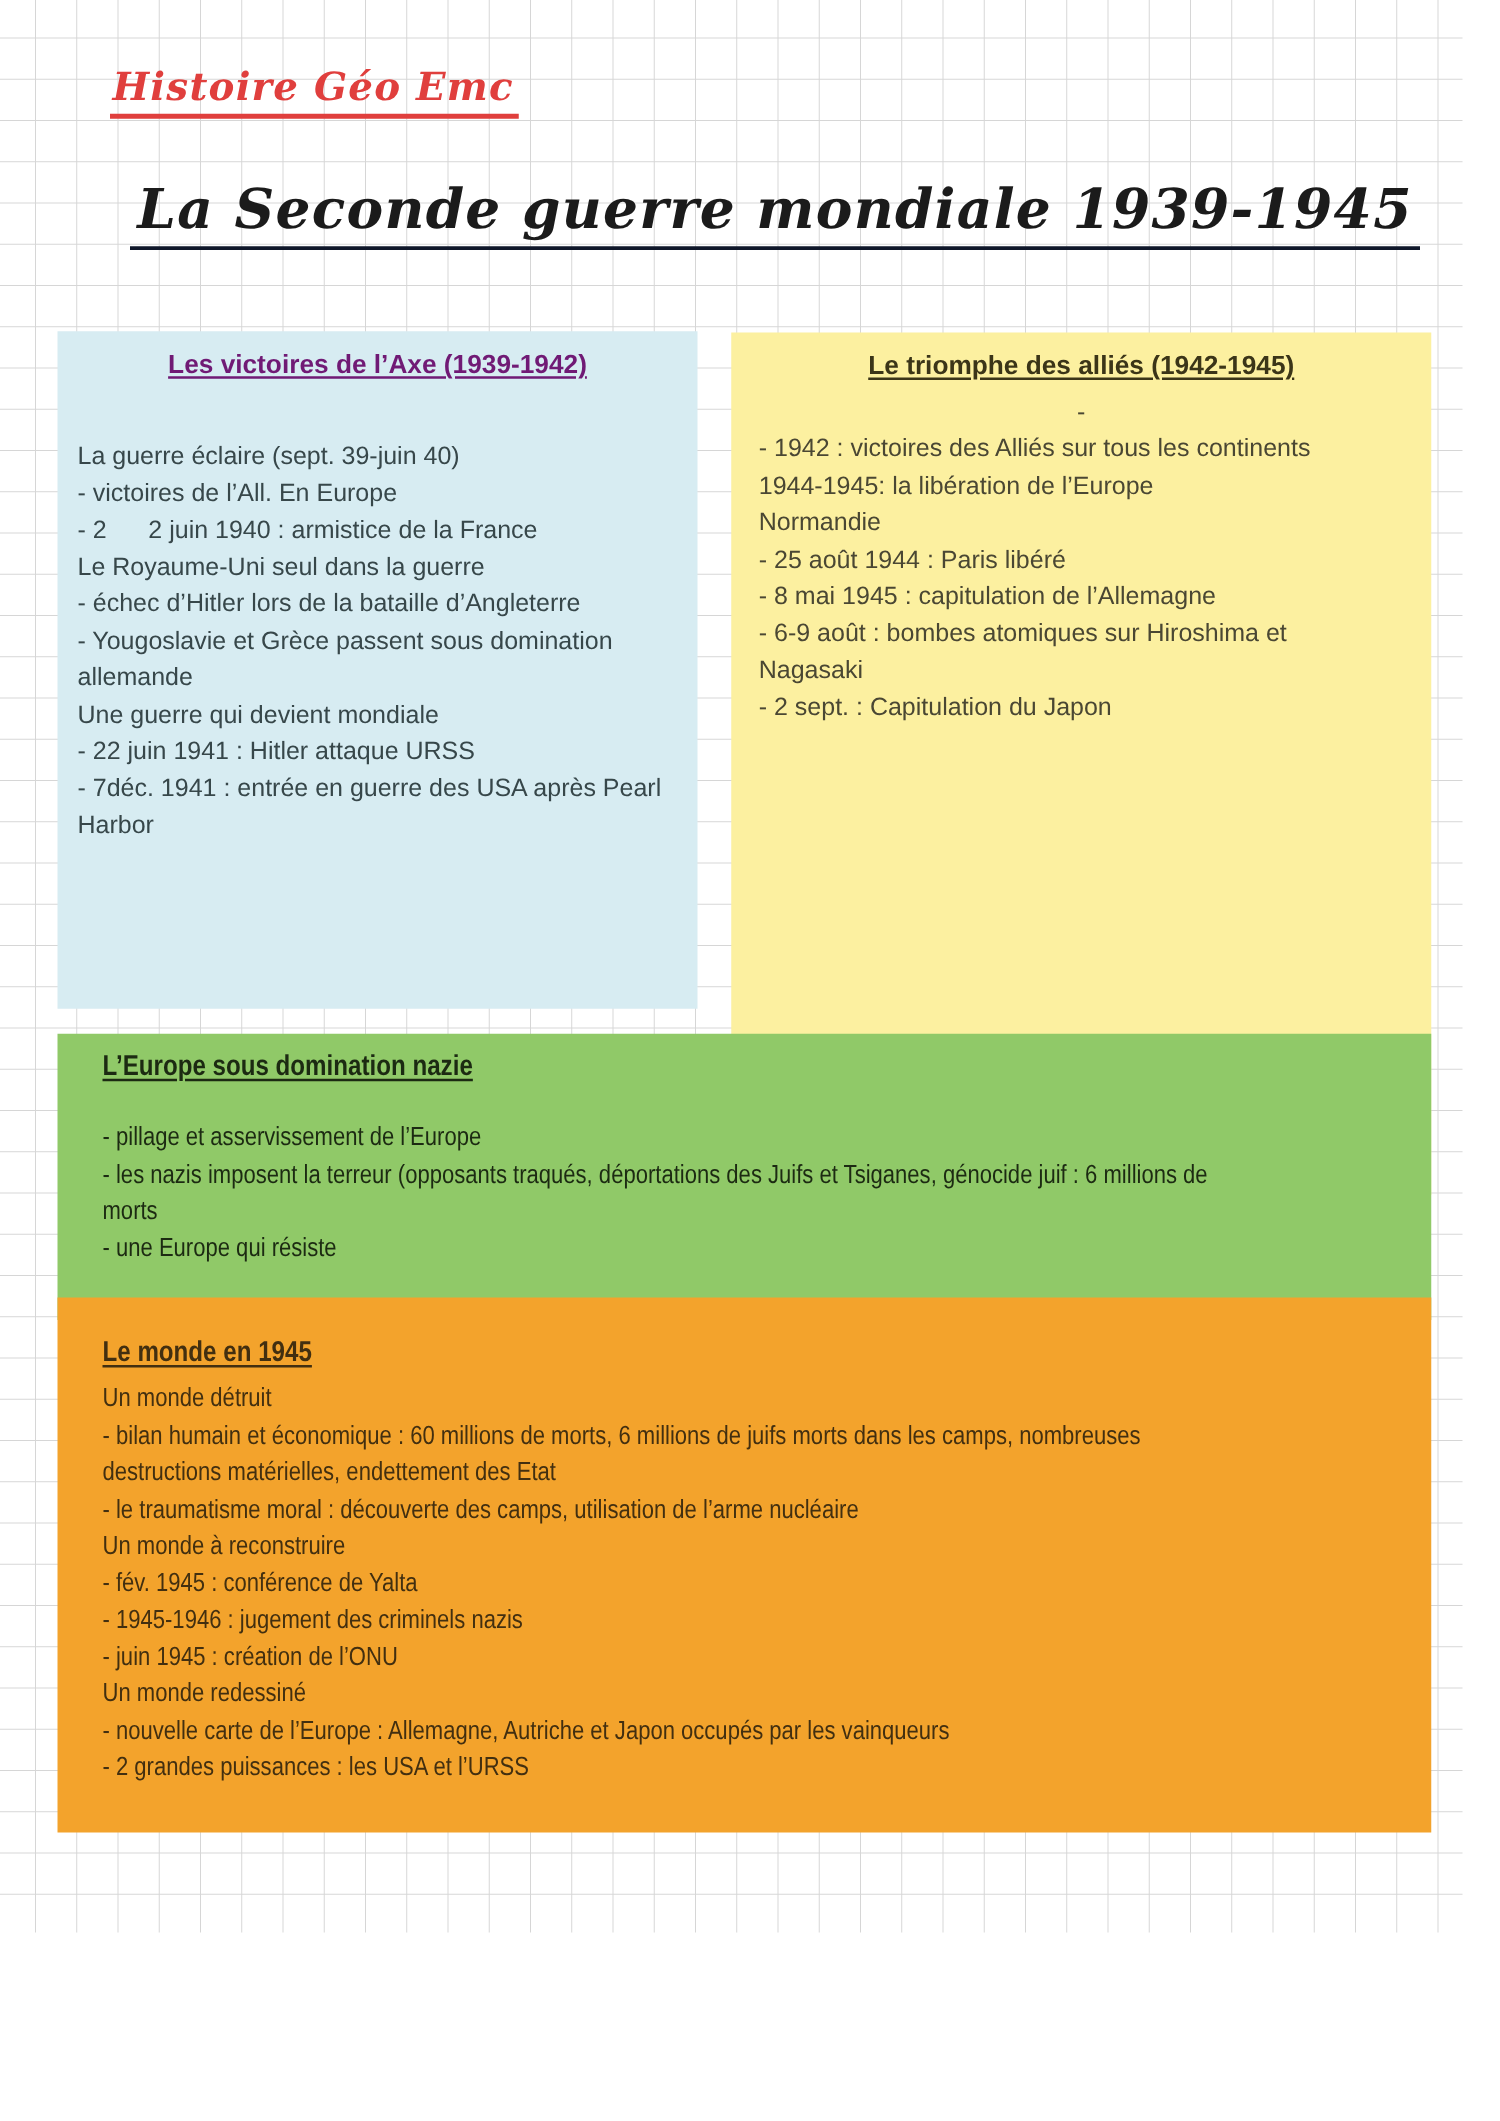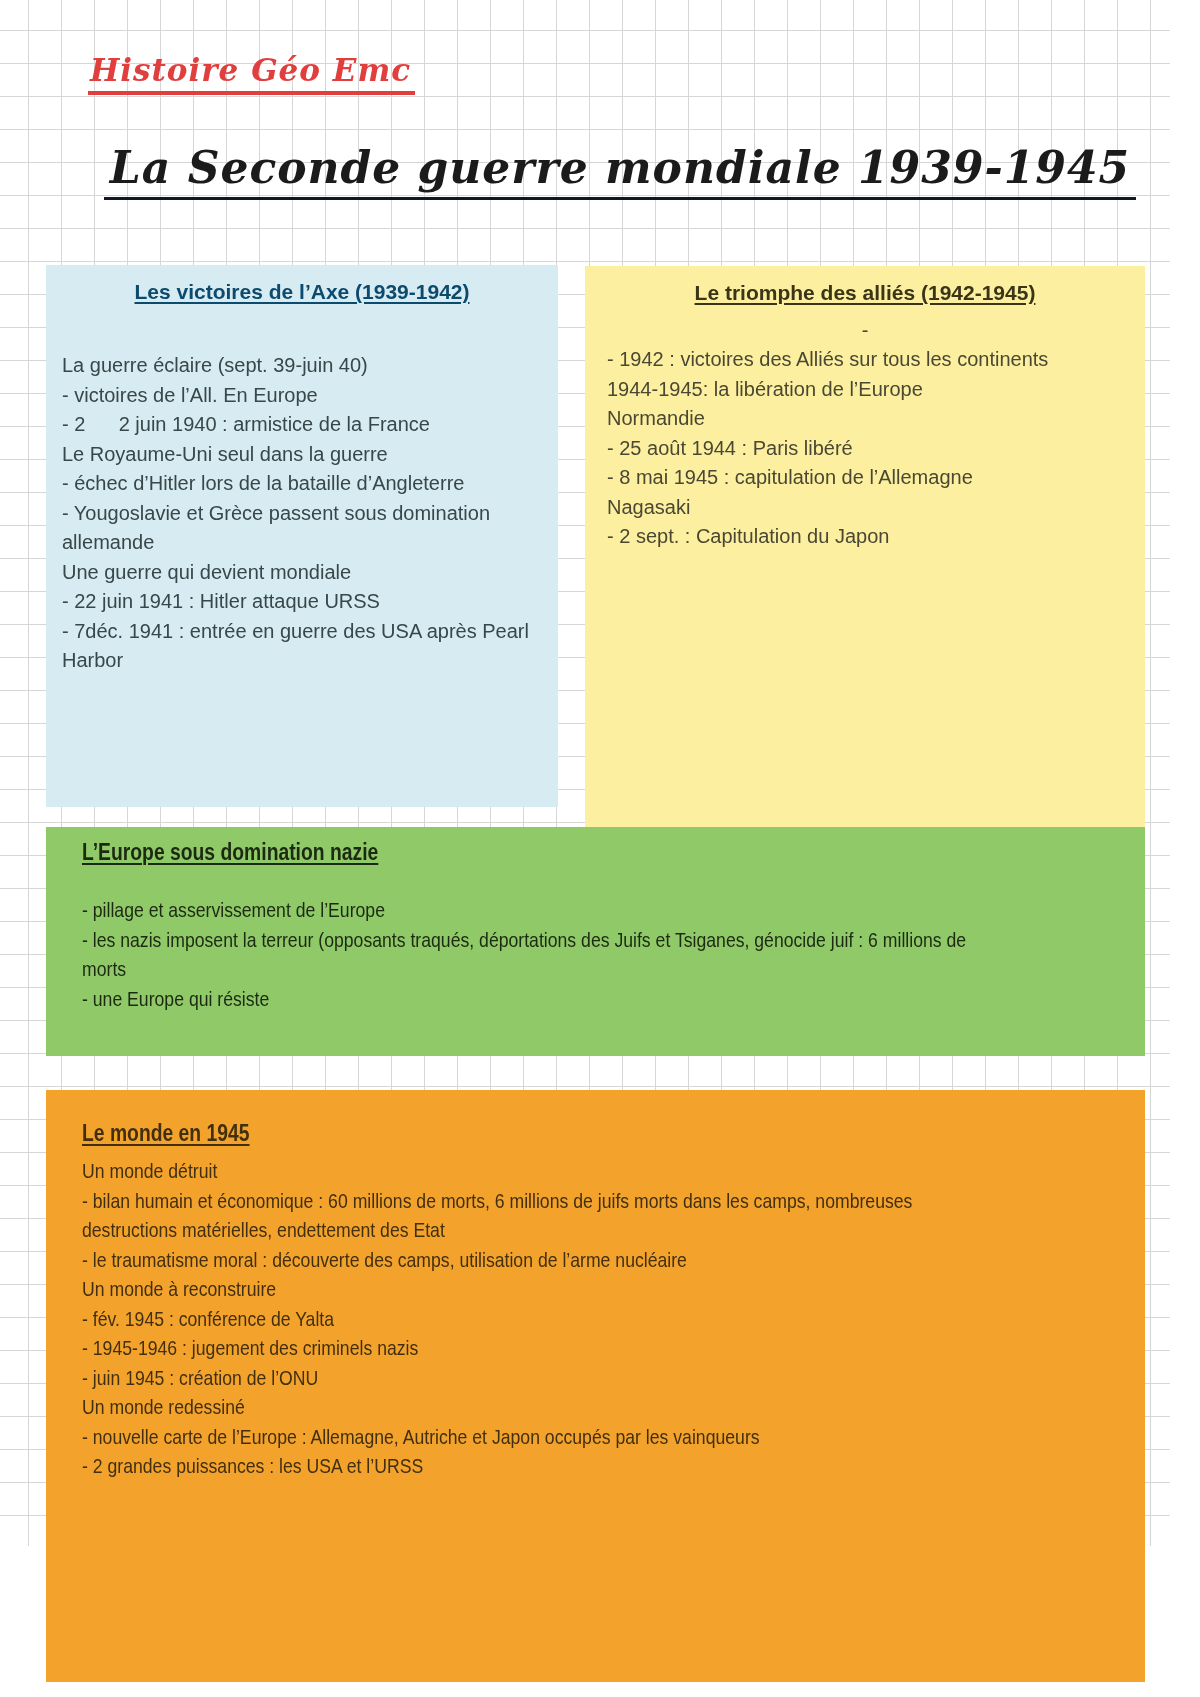--- a/index.html
+++ b/index.html
@@ -66,32 +66,32 @@
     left:585px;top:266px;width:560px;height:690px;
     background:var(--box-yellow);
     padding:12px 22px;color:var(--text-yellow-box);
   }
   .box-europe{
     left:46px;top:827px;width:1099px;height:229px;
     background:var(--box-green);
     padding:10px 36px;color:var(--text-green-box);
   }
   .box-monde{
-    left:46px;top:1090px;width:1099px;height:592px;
+    left:46px;top:1038px;width:1099px;height:428px;
     background:var(--box-orange);
     padding:28px 36px;color:var(--text-orange-box);
   }
   .box-title{
     font-size:21px;font-weight:bold;line-height:30px;
     text-decoration:underline;
     text-underline-offset:3px;
     text-decoration-thickness:2px;
     color:inherit;
   }
-  .box-axe .box-title,.box-allies .box-title{text-align:center;color:#0c4a6e;}
+  .box-axe .box-title,.box-allies .box-title{text-align:center;color:#701a75;}
   .box-allies .box-title{color:#3b3518;}
   .box-europe .box-title,.box-monde .box-title{
     text-align:left;font-size:23px;
   }
   .body-lines{margin-top:44px;}
   .box-allies .body-lines{margin-top:0;}
   .box-europe .body-lines{margin-top:28px;}
   .box-monde .body-lines{margin-top:8px;}
   .line{
     font-size:20px;line-height:29.5px;
@@ -139,20 +139,21 @@
 
   <div class="note-box box-allies">
     <div class="box-title">Le triomphe des alliés (1942-1945)</div>
     <div class="dash-line">-</div>
     <div class="body-lines">
         <div class="line">- 1942 : victoires des Alliés sur tous les continents</div>
         <div class="line">1944-1945: la libération de l’Europe</div>
         <div class="line">Normandie</div>
         <div class="line">- 25 août 1944 : Paris libéré</div>
         <div class="line">- 8 mai 1945 : capitulation de l’Allemagne</div>
+        <div class="line">- 6-9 août : bombes atomiques sur Hiroshima et</div>
         <div class="line">Nagasaki</div>
         <div class="line">- 2 sept. : Capitulation du Japon</div>
       </div>
   </div>
 
   <div class="note-box box-europe condensed">
     <div class="box-title">L’Europe sous domination nazie</div>
     <div class="body-lines">
         <div class="line">- pillage et asservissement de l’Europe</div>
         <div class="line">- les nazis imposent la terreur (opposants traqués, déportations des Juifs et Tsiganes, génocide juif : 6 millions de</div>

